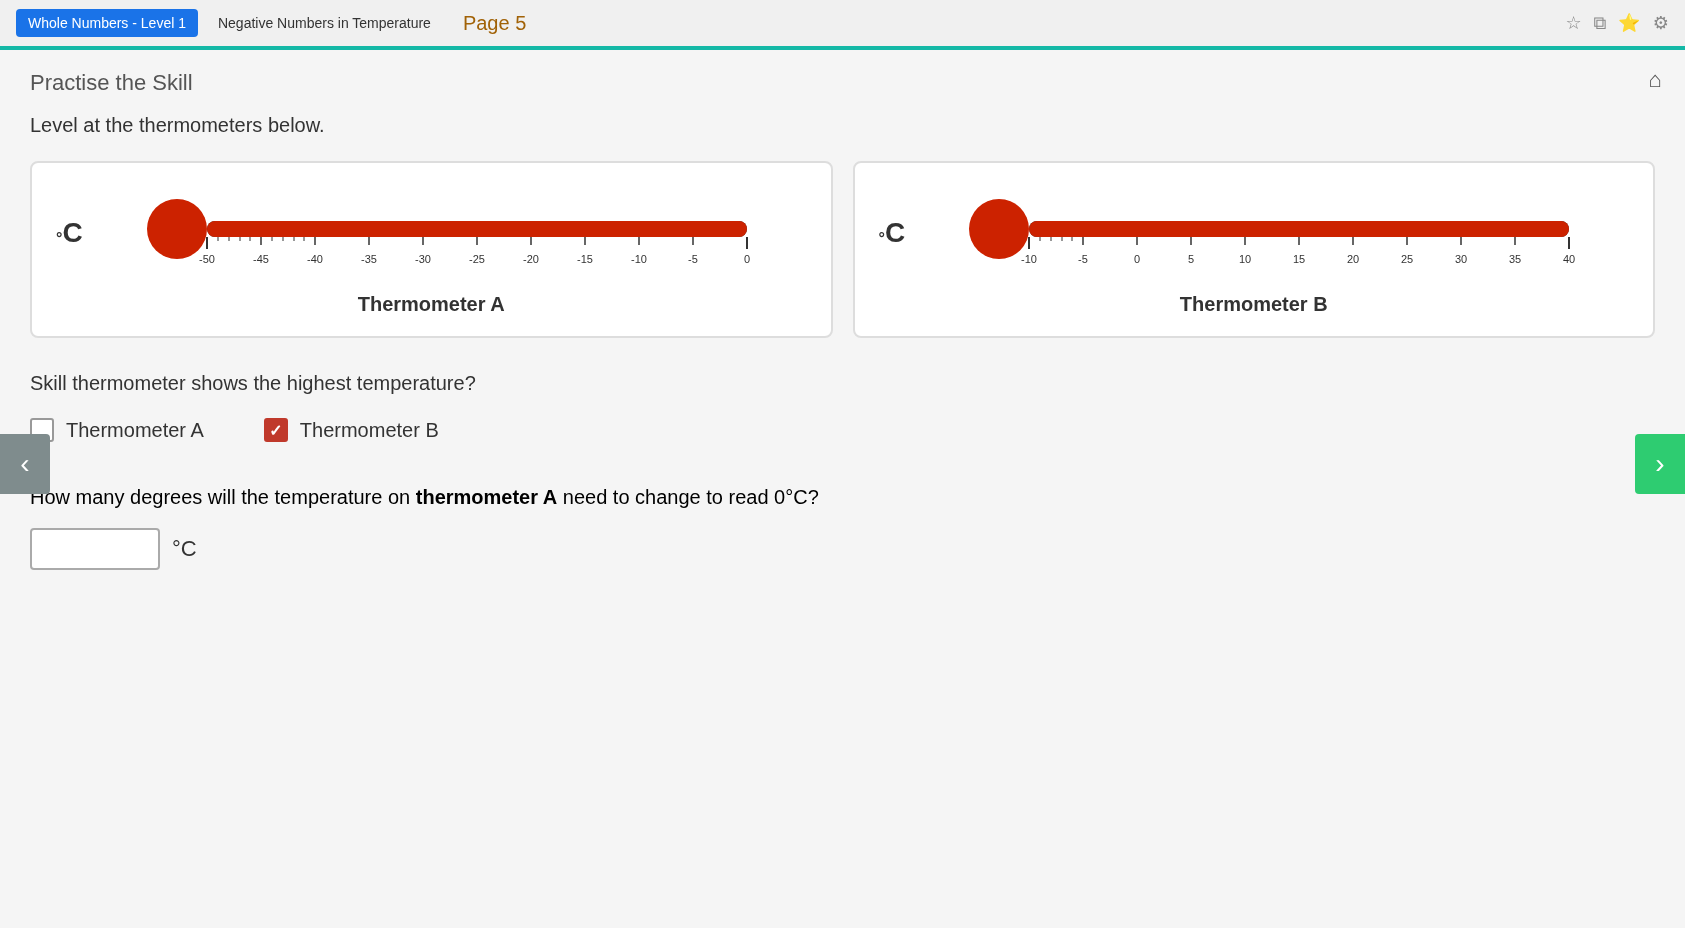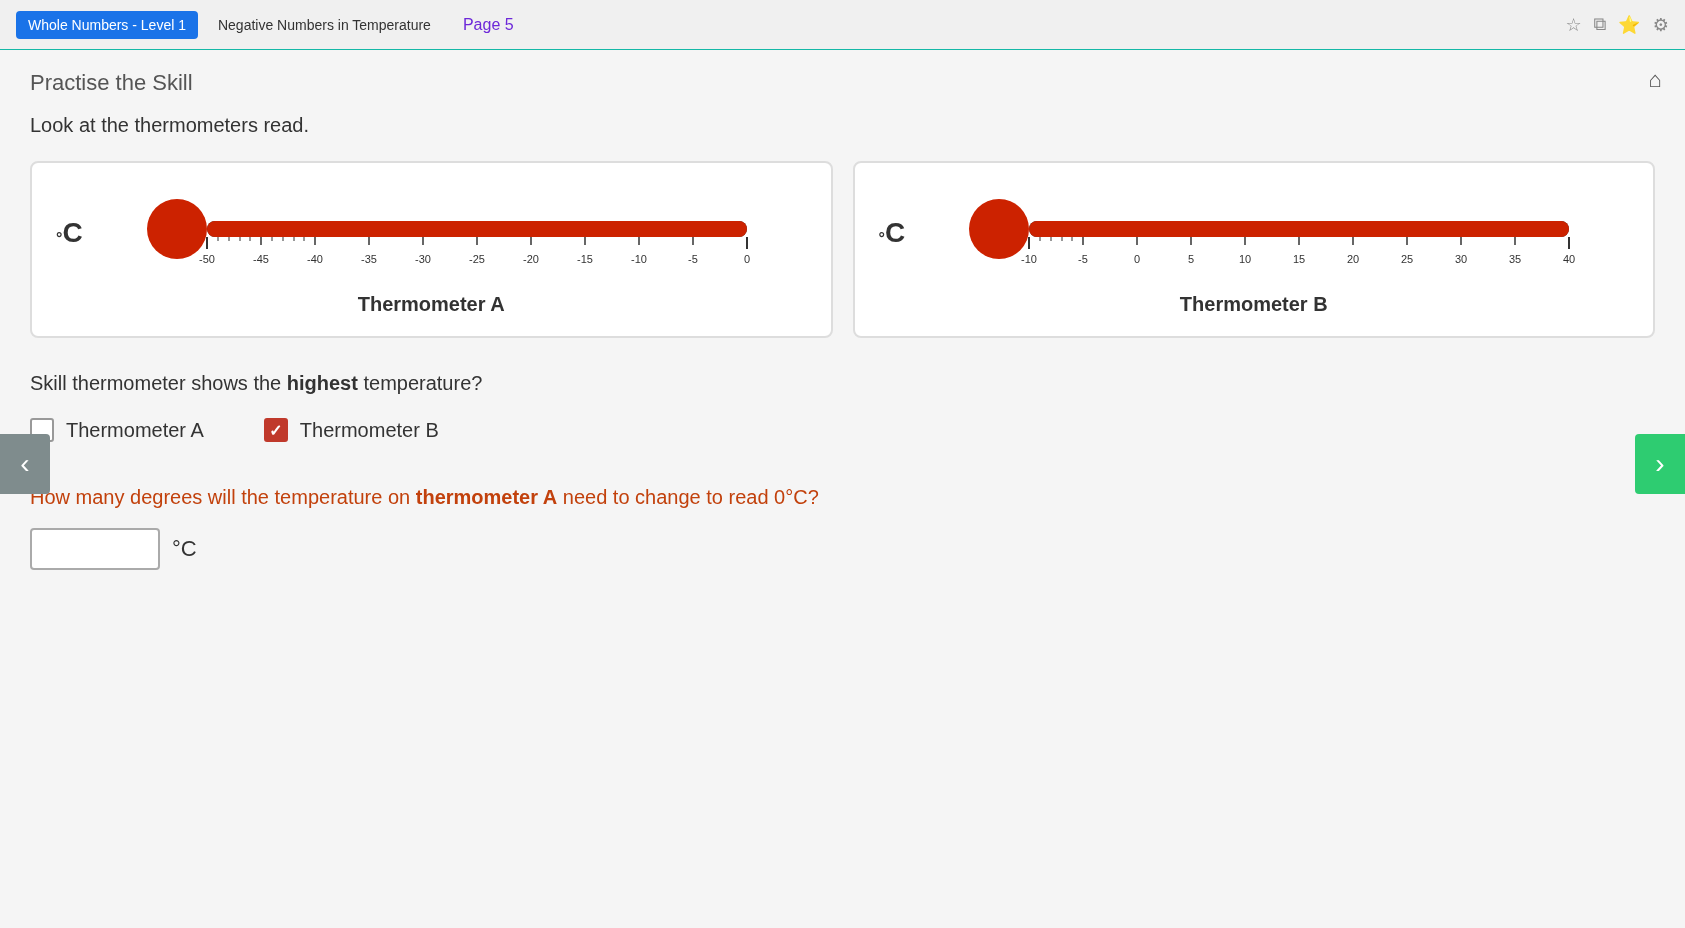--- a/index.html
+++ b/index.html
@@ -12,42 +12,42 @@
     }
 
     
     .browser-bar {
       background: #f0f0f0;
       height: 50px;
       display: flex;
       align-items: center;
       padding: 0 16px;
       gap: 8px;
-      border-bottom: 1px solid #14b8a6;
+      border-bottom: 4px solid #14b8a6;
     }
     .browser-bar .tab {
       display: flex;
       align-items: center;
       gap: 8px;
       font-size: 14px;
     }
     .browser-bar .tab-active {
       background: #1a73e8;
       color: white;
       padding: 6px 12px;
       border-radius: 4px;
     }
     .browser-bar .tab-inactive {
       color: #333;
       padding: 6px 12px;
       justify-content: center;
     }
     .browser-bar .page-indicator {
-      color: #6d28d9;
-      font-size: 16px;
+      color: #a16207;
+      font-size: 20px;
       padding: 6px 12px;
     }
 
     
     .top-right-icons {
       margin-left: auto;
       display: flex;
       align-items: center;
       gap: 12px;
     }
@@ -133,21 +133,21 @@
     }
 
     .question-text {
       font-size: 20px;
       color: #333;
       margin-bottom: 20px;
       line-height: 1.5;
     }
 
     .question-text strong {
-      font-weight: bold;
+      font-weight: normal;
     }
 
     .options-row {
       display: flex;
       gap: 60px;
       align-items: center;
       margin-bottom: 40px;
     }
 
     .option-item {
@@ -185,21 +185,21 @@
       font-size: 16px;
       font-weight: bold;
     }
 
     .second-question {
       margin-top: 10px;
     }
 
     .second-question-text {
       font-size: 20px;
-      color: #c2410c;
+      color: #000000;
       margin-bottom: 16px;
       line-height: 1.5;
     }
 
     .answer-row {
       display: flex;
       align-items: center;
       gap: 12px;
     }
 
@@ -291,21 +291,21 @@
 
 <div class="main-content">
 
   <div class="home-btn">⌂</div>
 
   <div class="section-header">
     <span>Practise the Skill</span>
   </div>
 
   <div class="instructions">
-    <span>Look at the thermometers read.</span>
+    <span>Level at the thermometers below.</span>
   </div>
 
   <div class="thermometers-row">
 
     <div class="thermometer-box">
       <div class="thermo-visual">
         <div class="thermo-label-c">
           <sup>°</sup>C
         </div>
         <div class="thermo-svg-container">

